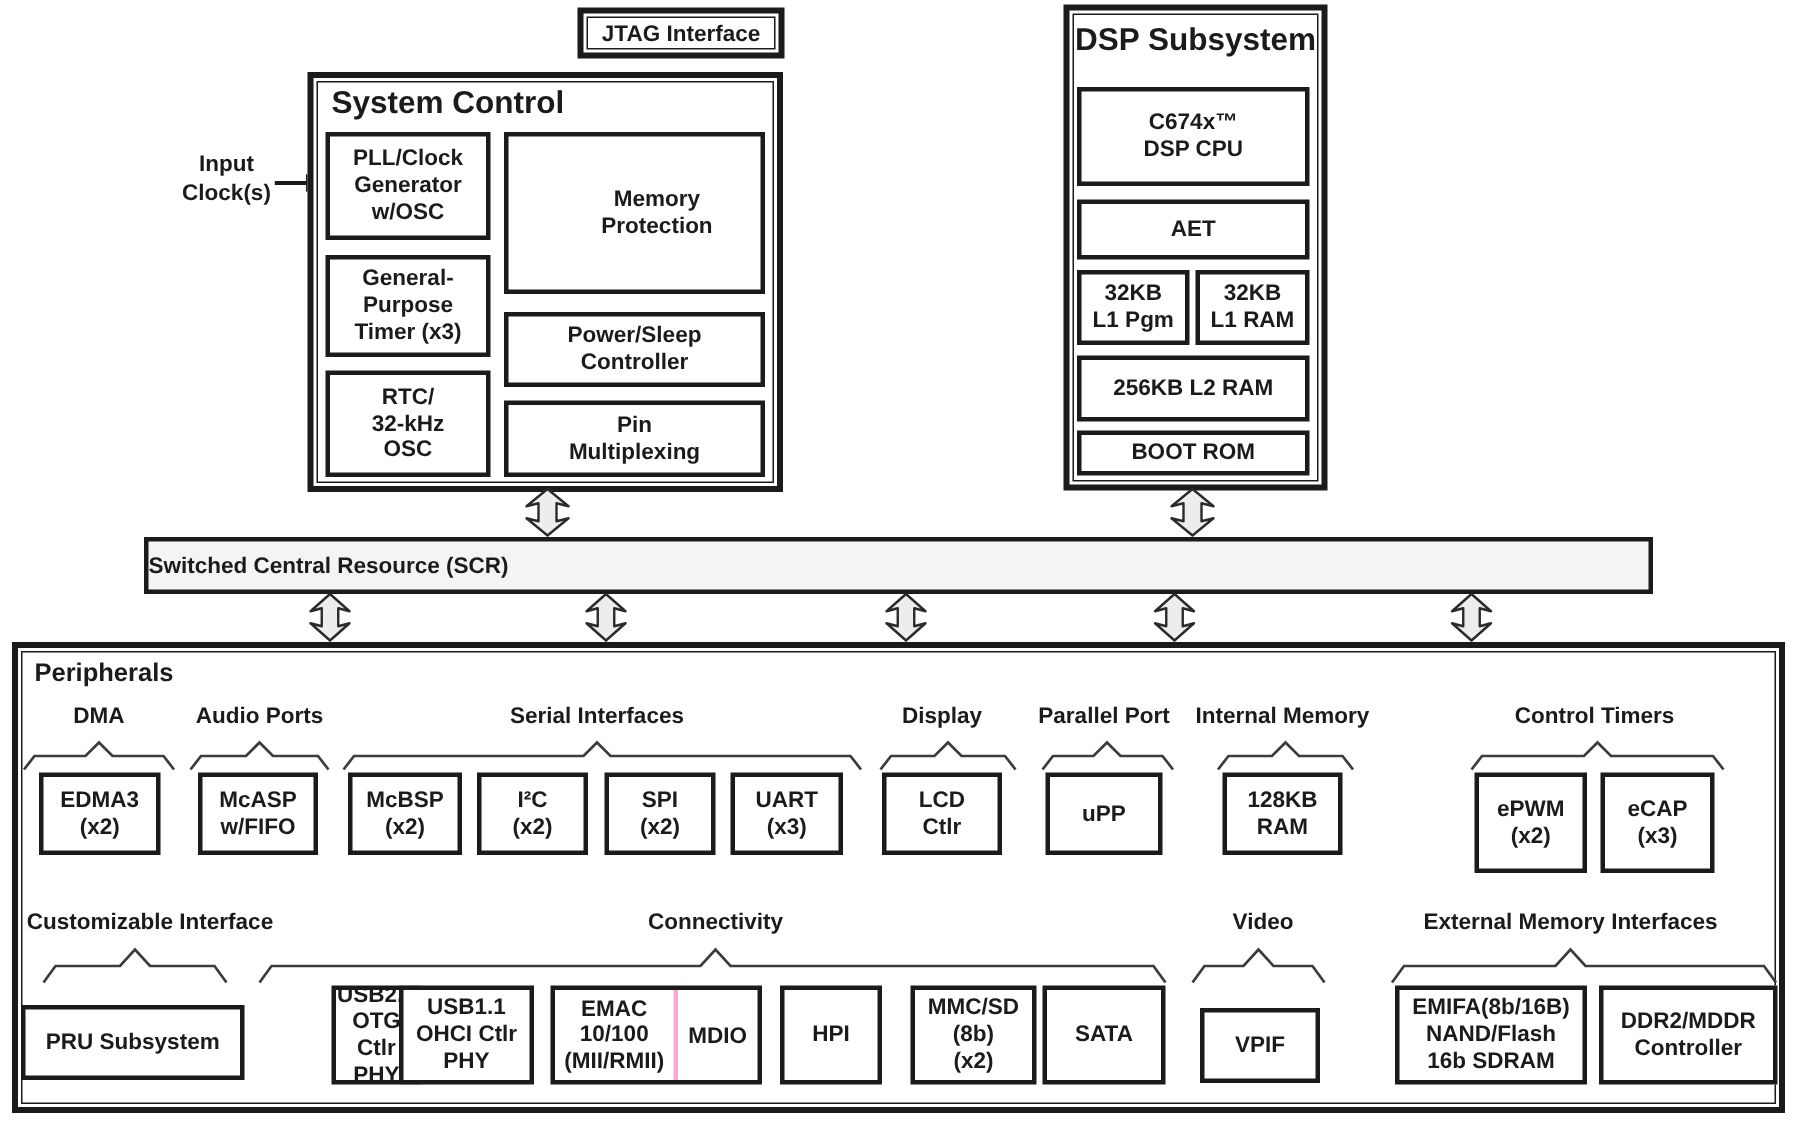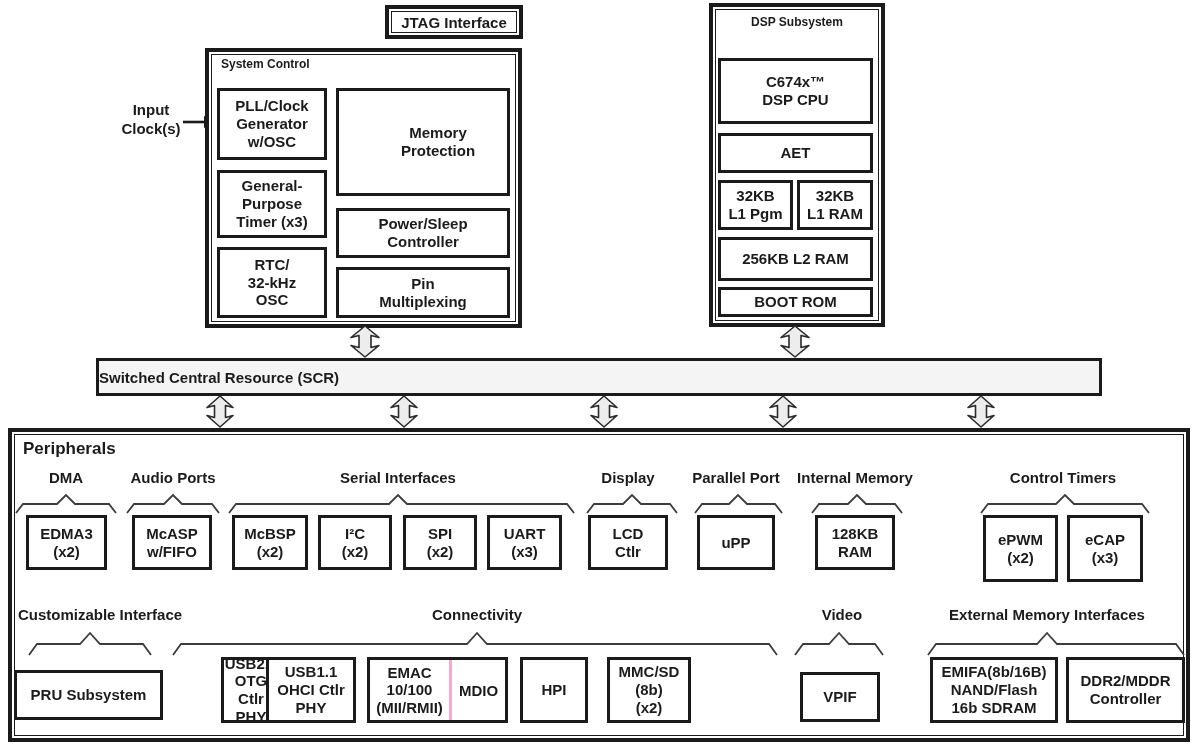--- a/index.html
+++ b/index.html
@@ -11,21 +11,21 @@
   .abs{position:absolute;box-sizing:border-box;}
   
   .major{border:4px solid #1b1b1b;background:#ffffff;}
   .inner-line{position:absolute;inset:2px;border:1.5px solid #1b1b1b;pointer-events:none;}
   
   .box{
     border:3px solid #1b1b1b;background:#ffffff;
     display:flex;align-items:center;justify-content:center;text-align:center;
     font-size:15px;line-height:1.18;white-space:pre-line;
   }
-  .title{font-size:12px;white-space:nowrap;}
+  .title{font-size:21px;white-space:nowrap;}
   .grp-label{
     transform:translateX(-50%);font-size:15px;white-space:nowrap;text-align:center;
   }
   .scr{
     border:3px solid #1b1b1b;background:#f4f4f4;
     display:flex;align-items:center;justify-content:flex-start;
     font-size:15px;
   }
   .ic-label{font-size:15px;line-height:1.25;text-align:center;white-space:pre-line;}
   svg{display:block;}
@@ -194,20 +194,21 @@
     <div class="abs" style="left:355px;top:225px;width:141px;height:66px;border:3px solid #1b1b1b;display:flex;">
       <div style="width:79px;border-right:3px solid #f9a8d4;display:flex;align-items:center;justify-content:center;text-align:center;font-size:15px;line-height:1.15;white-space:pre-line;">EMAC
 10/100
 (MII/RMII)</div>
       <div style="flex:1;display:flex;align-items:center;justify-content:center;text-align:center;font-size:15px;white-space:pre-line;">MDIO</div>
     </div>
     <div class="abs box" style="left:508px;top:225px;width:68px;height:66px;">HPI</div>
     <div class="abs box" style="left:595px;top:225px;width:84px;height:66px;">MMC/SD
 (8b)
 (x2)</div>
+    <div class="abs box" style="left:683px;top:225px;width:82px;height:66px;">SATA</div>
     <div class="abs box" style="left:788px;top:240px;width:80px;height:50px;">VPIF</div>
     <div class="abs box" style="left:918px;top:225px;width:128px;height:66px;">EMIFA(8b/16B)
 NAND/Flash
 16b SDRAM</div>
     <div class="abs box" style="left:1054px;top:225px;width:119px;height:66px;">DDR2/MDDR
 Controller</div>
   </div>
 
 </div>
 

